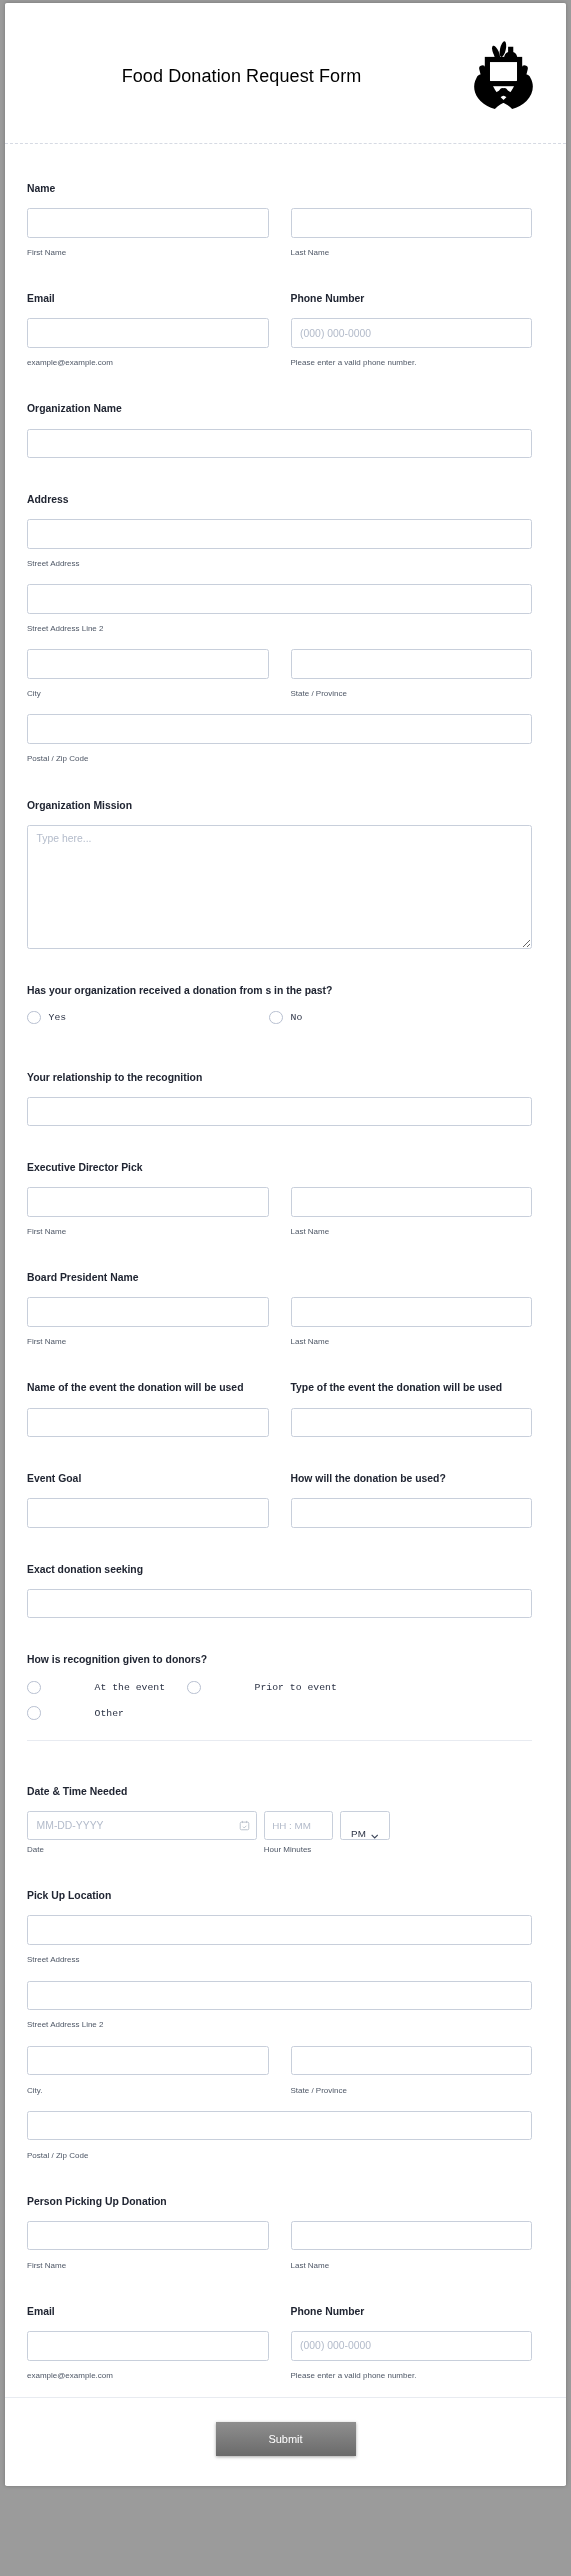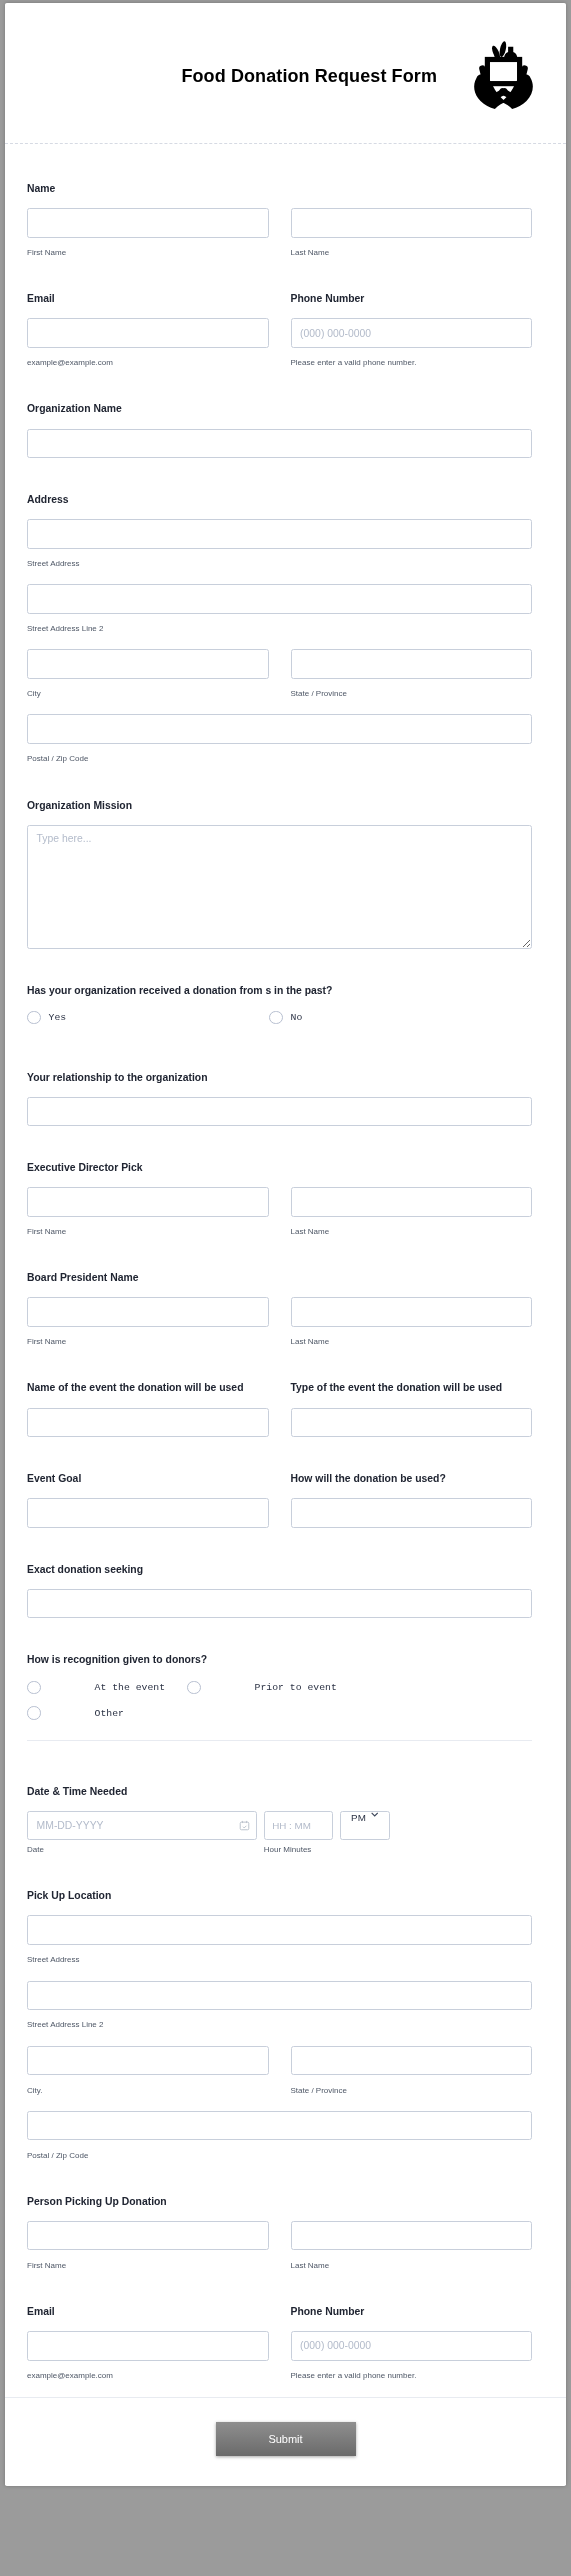--- a/index.html
+++ b/index.html
@@ -11,21 +11,21 @@
     box-shadow: 0 0 3.7px rgba(0,0,0,.25);
   }
 
   
   .form-header {
     position: relative; height: 141px;
     border-bottom: 0.6px dashed #d6dae3;
   }
   .form-title {
     position: absolute; left: 41px; right: 129px; top: 63px;
-    text-align: right; font-size: 18px; font-weight: bold; color: #000;
+    text-align: center; font-size: 18px; font-weight: normal; color: #000;
     letter-spacing: 0.1px;
   }
   .header-icon { position: absolute; right: 28px; top: 35px; width: 69px; height: 74px; }
 
   
   .form-body { padding: 37px 34px 0 22px; }
   .q { margin-bottom: 34px; }
   .q-label {
     font-size: 10.4px; font-weight: 600; color: #202532;
     line-height: 15.4px; margin-bottom: 11.7px;
@@ -66,21 +66,21 @@
   .section-divider { border: 0; border-top: 0.6px solid #e8ebf1; margin: 2.5px 0 43px; }
 
   
   .dt-grid { display: grid; grid-template-columns: 230px 69px 50px; column-gap: 6.8px; }
   .date-wrap { position: relative; }
   .date-wrap .cal { position: absolute; right: 7.4px; top: 9.2px; }
   .time-box { padding: 0 7.4px; }
   .time-box::placeholder { font-size: 9.8px; }
   .ampm {
     height: 29.5px; border: 0.6px solid #c8cfdb; border-radius: 2.5px; background: #fff;
-    display: flex; align-items: flex-start; justify-content: center; gap: 4.9px;
+    display: flex; align-items: flex-end; justify-content: center; gap: 4.9px;
     font-size: 9.8px; color: #2c3345; cursor: pointer;
   }
   .dt-subs { margin-top: 0; }
   .dt-subs .sub { margin-top: 5px; }
 
   
   .footer-divider { border: 0; border-top: 0.6px solid #e8ebf1; margin-top: 17px; }
   .form-footer { padding: 23.4px 0 30px; text-align: center; }
   .submit-btn {
     width: 140px; height: 34px; border: 0; border-radius: 0; cursor: pointer;
@@ -193,21 +193,21 @@
             <span class="opt-label">Yes</span>
           </div>
           <div class="opt">
             <span class="radio-circle"></span>
             <span class="opt-label">No</span>
           </div>
         </div>
       </div>
 
       <div class="q">
-        <div class="q-label">Your relationship to the organization</div>
+        <div class="q-label">Your relationship to the recognition</div>
         <input class="tbox half" type="text" style="">
       </div>
 
       <div class="q">
         <div class="q-label">Executive Director Pick</div>
         <div class="cols">
           <div>
             <input class="tbox" type="text" style="">
             <div class="sub">First Name</div>
           </div>

